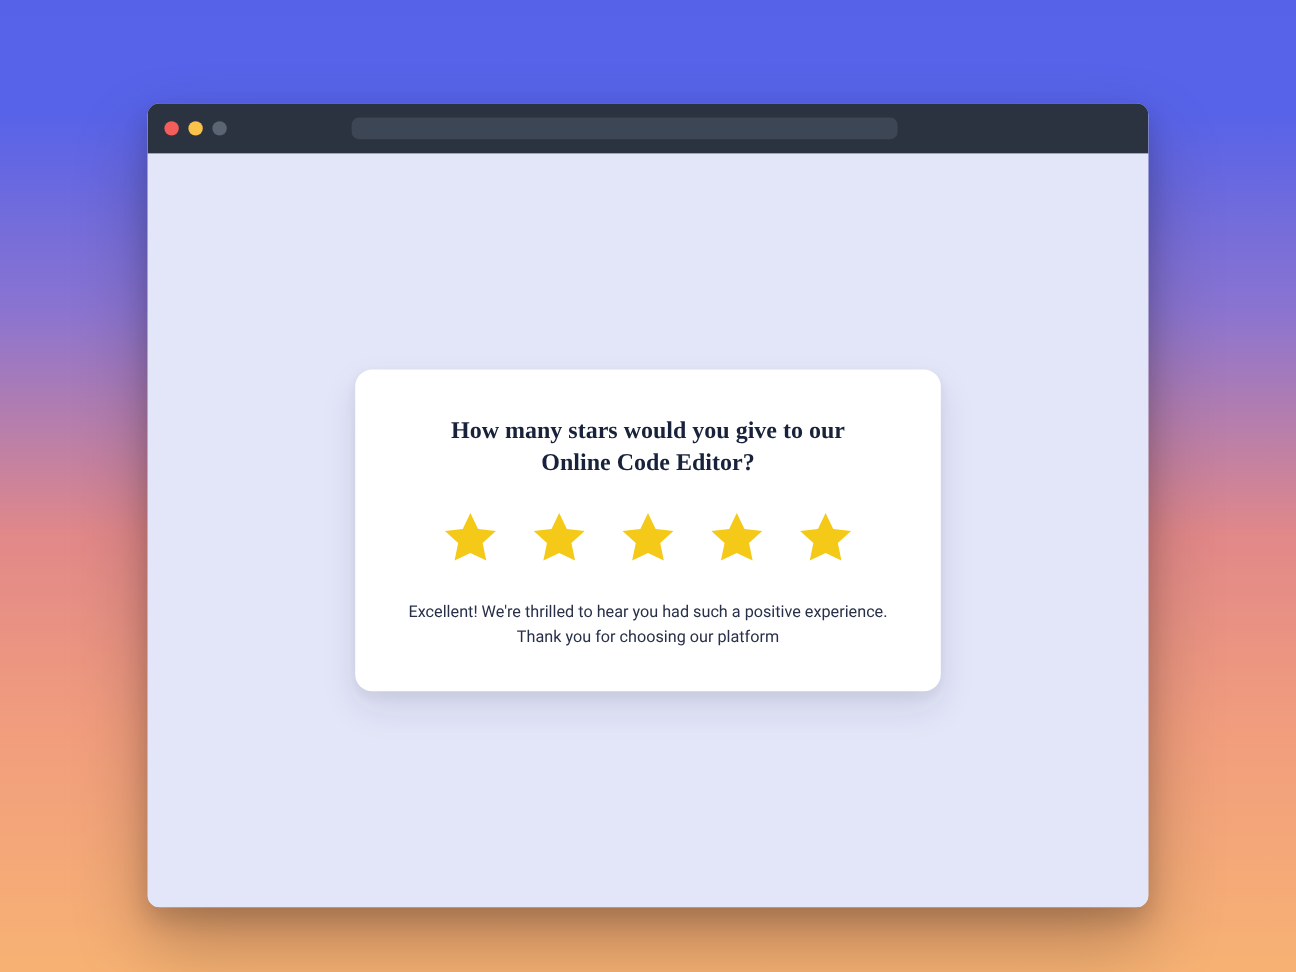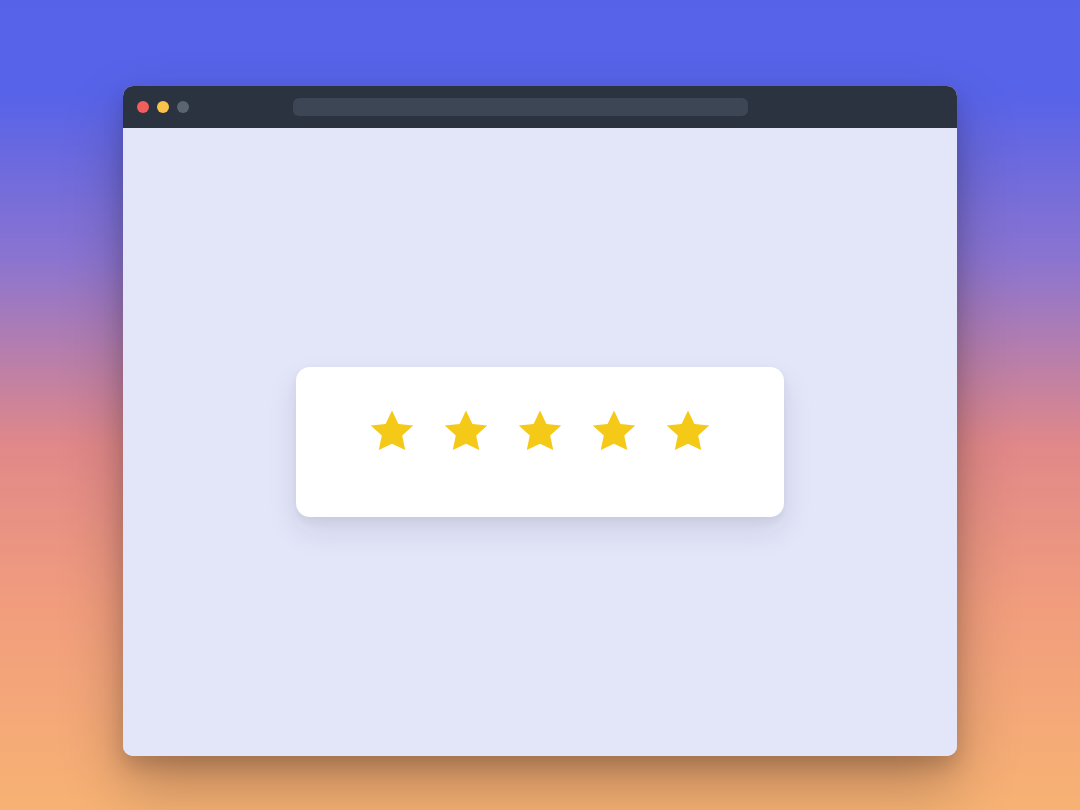--- a/index.html
+++ b/index.html
@@ -119,20 +119,22 @@
     <span class="dot red"></span>
     <span class="dot yellow"></span>
     <span class="dot green"></span>
     <span class="address"></span>
   </div>
 
   <div class="viewport">
 
     <div class="card">
 
+      <h2>How many stars would you give to our
+Online Code Editor?</h2>
 
       <div class="stars">
         <span class="star">
           <svg viewBox="0 0 24 24">
               <path d="M12 2.5l2.95 6.22 6.85.72-5.1 4.64 1.4 6.72L12 17.9l-6.1 2.9 1.4-6.72-5.1-4.64 6.85-.72L12 2.5z"></path>
             </svg>
         </span>
         <span class="star">
           <svg viewBox="0 0 24 24">
               <path d="M12 2.5l2.95 6.22 6.85.72-5.1 4.64 1.4 6.72L12 17.9l-6.1 2.9 1.4-6.72-5.1-4.64 6.85-.72L12 2.5z"></path>
@@ -148,19 +150,21 @@
               <path d="M12 2.5l2.95 6.22 6.85.72-5.1 4.64 1.4 6.72L12 17.9l-6.1 2.9 1.4-6.72-5.1-4.64 6.85-.72L12 2.5z"></path>
             </svg>
         </span>
         <span class="star">
           <svg viewBox="0 0 24 24">
               <path d="M12 2.5l2.95 6.22 6.85.72-5.1 4.64 1.4 6.72L12 17.9l-6.1 2.9 1.4-6.72-5.1-4.64 6.85-.72L12 2.5z"></path>
             </svg>
         </span>
       </div>
 
+      <p class="msg">Excellent! We're thrilled to hear you had such a positive experience.
+Thank you for choosing our platform</p>
 
     </div>
 
   </div>
 </div>
 
 <div class="grain"></div>
 
 </body></html>

